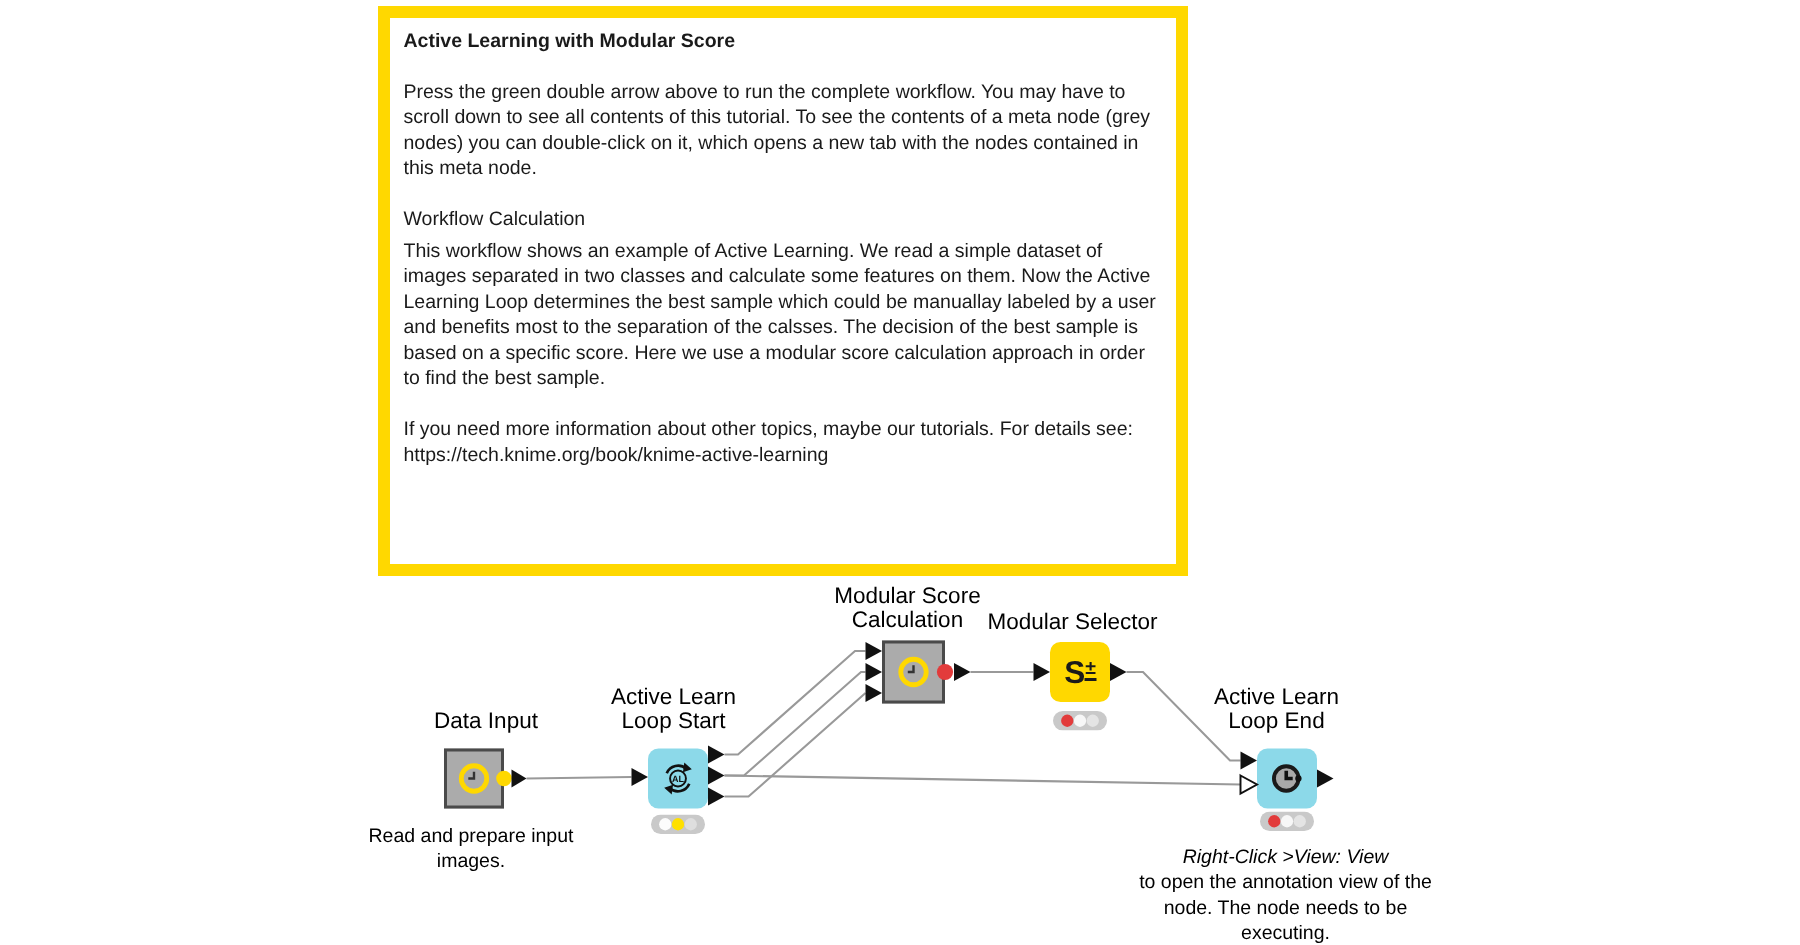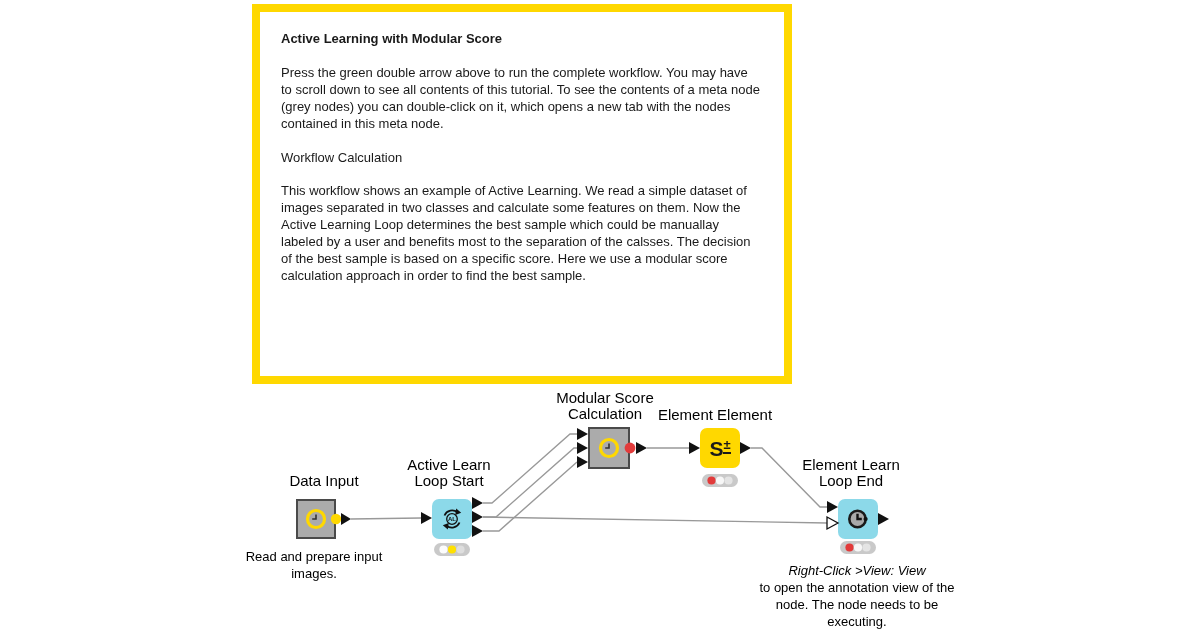--- a/index.html
+++ b/index.html
@@ -6,21 +6,21 @@
   .canvas {
     position:relative; width:1200px; height:630px; background:#ffffff;
     font-family:"Liberation Sans", sans-serif; overflow:hidden; color:#111;
   }
   
   .annotation {
     position:absolute; left:252px; top:4px; width:540px; height:380px;
     box-sizing:border-box; border:8px solid #FFD800; background:#ffffff;
     padding:2px 8px 2px 5px; font-size:13px; line-height:17px; color:#1a1a1a;
   }
-  .annotation p { margin:16px; }
+  .annotation p { margin:4px; }
   .a-title { font-weight:bold; }
   .a-gap { margin-top:17px !important; }
   
   .node {
     position:absolute; width:40px; height:40px; box-sizing:border-box;
     display:flex; align-items:center; justify-content:center;
   }
   .node.meta { background:#ABABAB; border:2px solid #4A4A4A; }
   .node.loop { background:#8CD9E9; border-radius:7px; }
   .node.selector { background:#FFD800; border-radius:7px; }
@@ -50,27 +50,28 @@
 </head>
 <body>
 
 <div class="canvas">
 
   <div class="annotation">
     <p class="a-title">Active Learning with Modular Score</p>
     <p class="a-gap">Press the green double arrow above to run the complete workflow. You may have to scroll down to see all contents of this tutorial. To see the contents of a meta node (grey nodes) you can double-click on it, which opens a new tab with the nodes contained in this meta node.</p>
     <p class="a-gap">Workflow Calculation</p>
     <p>This workflow shows an example of Active Learning. We read a simple dataset of images separated in two classes and calculate some features on them. Now the Active Learning Loop determines the best sample which could be manuallay labeled by a user and benefits most to the separation of the calsses. The decision of the best sample is based on a specific score. Here we use a modular score calculation approach in order to find the best sample.</p>
+    <p class="a-gap">If you need more information about other topics, maybe our tutorials. For details see: https://tech.knime.org/book/knime-active-learning</p>
   </div>
 
   <div class="node-label" style="left:274px; top:473px; width:100px;">Data Input</div>
   <div class="node-label" style="left:399px; top:457px; width:100px;text-align:center;">Active Learn Loop Start</div>
   <div class="node-label" style="left:545px; top:390px; width:120px;">Modular Score Calculation</div>
-  <div class="node-label" style="left:650px; top:407px; width:130px;">Element Element</div>
-  <div class="node-label" style="left:801px; top:457px; width:100px;">Element Learn Loop End</div>
+  <div class="node-label" style="left:650px; top:407px; width:130px;">Modular Selector</div>
+  <div class="node-label" style="left:801px; top:457px; width:100px;">Active Learn Loop End</div>
 
   <div class="node meta" style="left:296px; top:499px;">
     <svg width="26" height="26" viewBox="0 0 26 26">
       <circle cx="13" cy="13" r="8.5" fill="none" stroke="#FFD800" stroke-width="3.2"></circle>
       <path d="M13,8.5 L13,13 L9.2,13" fill="none" stroke="#333" stroke-width="1.6"></path>
     </svg>
   </div>
 
   <div class="node loop" style="left:432px; top:499px;">
     <svg width="28" height="28" viewBox="0 0 28 28">

